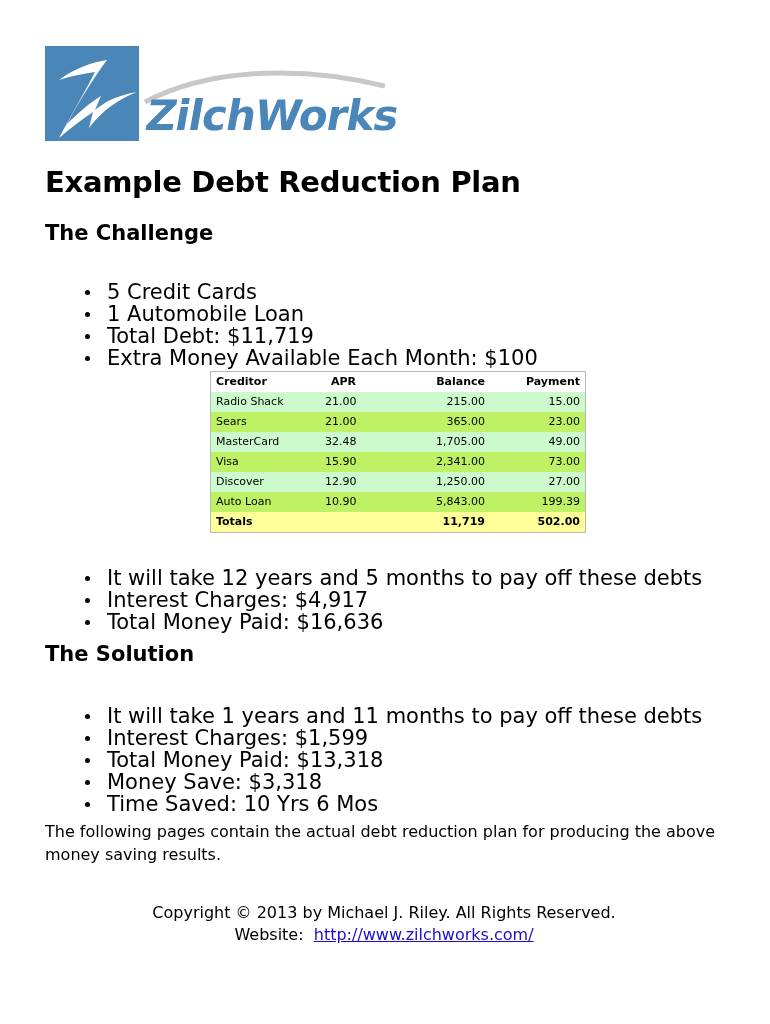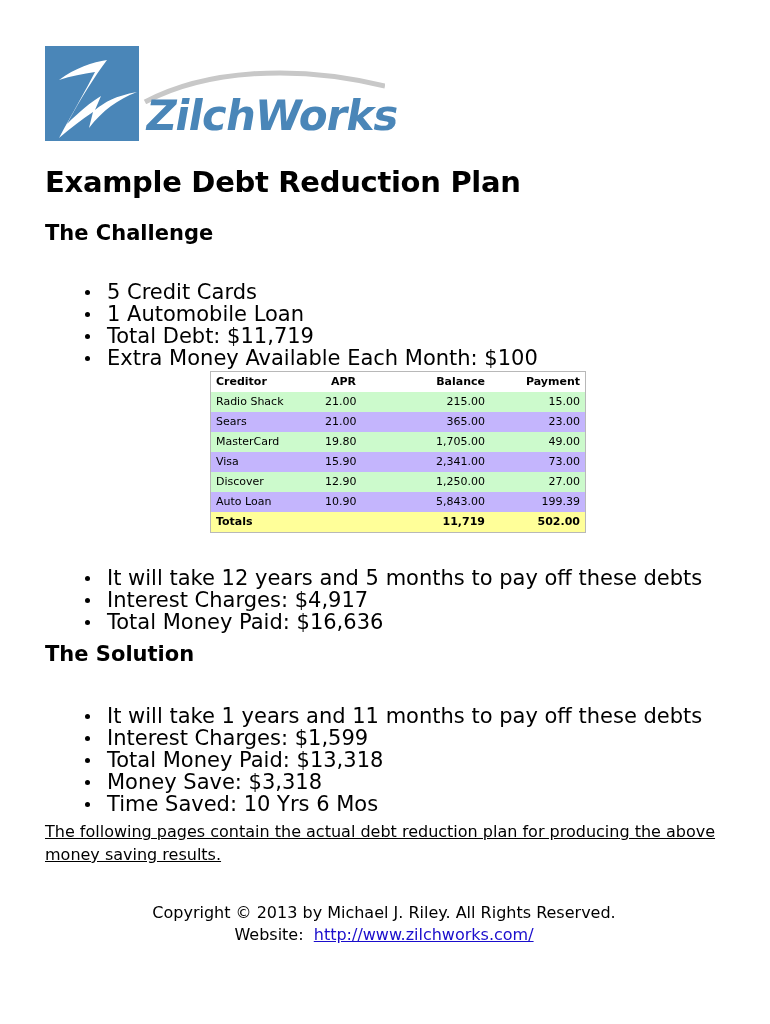--- a/index.html
+++ b/index.html
@@ -34,31 +34,31 @@
     .red { color: #000000; }
 
     table.debts {
       position: absolute; left: 210px; top: 371px; width: 376px;
       border-collapse: collapse; font-size: 11px;
       border: 1px solid #b8b8b8; border-top: 1px solid #b8b8b8;
     }
     table.debts td, table.debts th { height: 20px; padding: 0 5px; line-height: 20px; }
     table.debts th { font-weight: bold; text-align: left; background: #fff; }
     table.debts tr.g td { background: #ccfacc; }
-    table.debts tr.w td { background: #c4b5fd; }
+    table.debts tr.w td { background: #bef264; }
     table.debts tr.t td { background: #ffff99; font-weight: bold; margin-top: 28px; }
     table.debts .c1 { width: 92px; text-align: left; }
     table.debts .c2 { width: 54px; text-align: left; padding-left: 12px; }
     table.debts .c3 { width: 90px; text-align: right; }
     table.debts .c4 { text-align: right; }
     table.debts th.c2 { text-align: left; padding-left: 18px; }
 
     p.follow {
       position: absolute; left: 45px; top: 820px; margin: 0; width: 680px;
-      font-size: 16px; line-height: 23px; text-decoration: underline;
+      font-size: 16px; line-height: 23px;
     }
     .footer {
       position: absolute; left: 0; top: 902px; width: 768px; text-align: center;
       font-size: 16px; line-height: 22px;
     }
     .footer a { color: #1a0dcc; text-decoration: underline; }
   </style>
 </head>
 <body>
 
@@ -99,21 +99,21 @@
     <td class="c4">15.00</td>
   </tr>
   <tr class="w">
     <td class="c1">Sears</td>
     <td class="c2">21.00</td>
     <td class="c3">365.00</td>
     <td class="c4">23.00</td>
   </tr>
   <tr class="g">
     <td class="c1">MasterCard</td>
-    <td class="c2">19.80</td>
+    <td class="c2">32.48</td>
     <td class="c3">1,705.00</td>
     <td class="c4">49.00</td>
   </tr>
   <tr class="w">
     <td class="c1">Visa</td>
     <td class="c2">15.90</td>
     <td class="c3">2,341.00</td>
     <td class="c4">73.00</td>
   </tr>
   <tr class="g">

